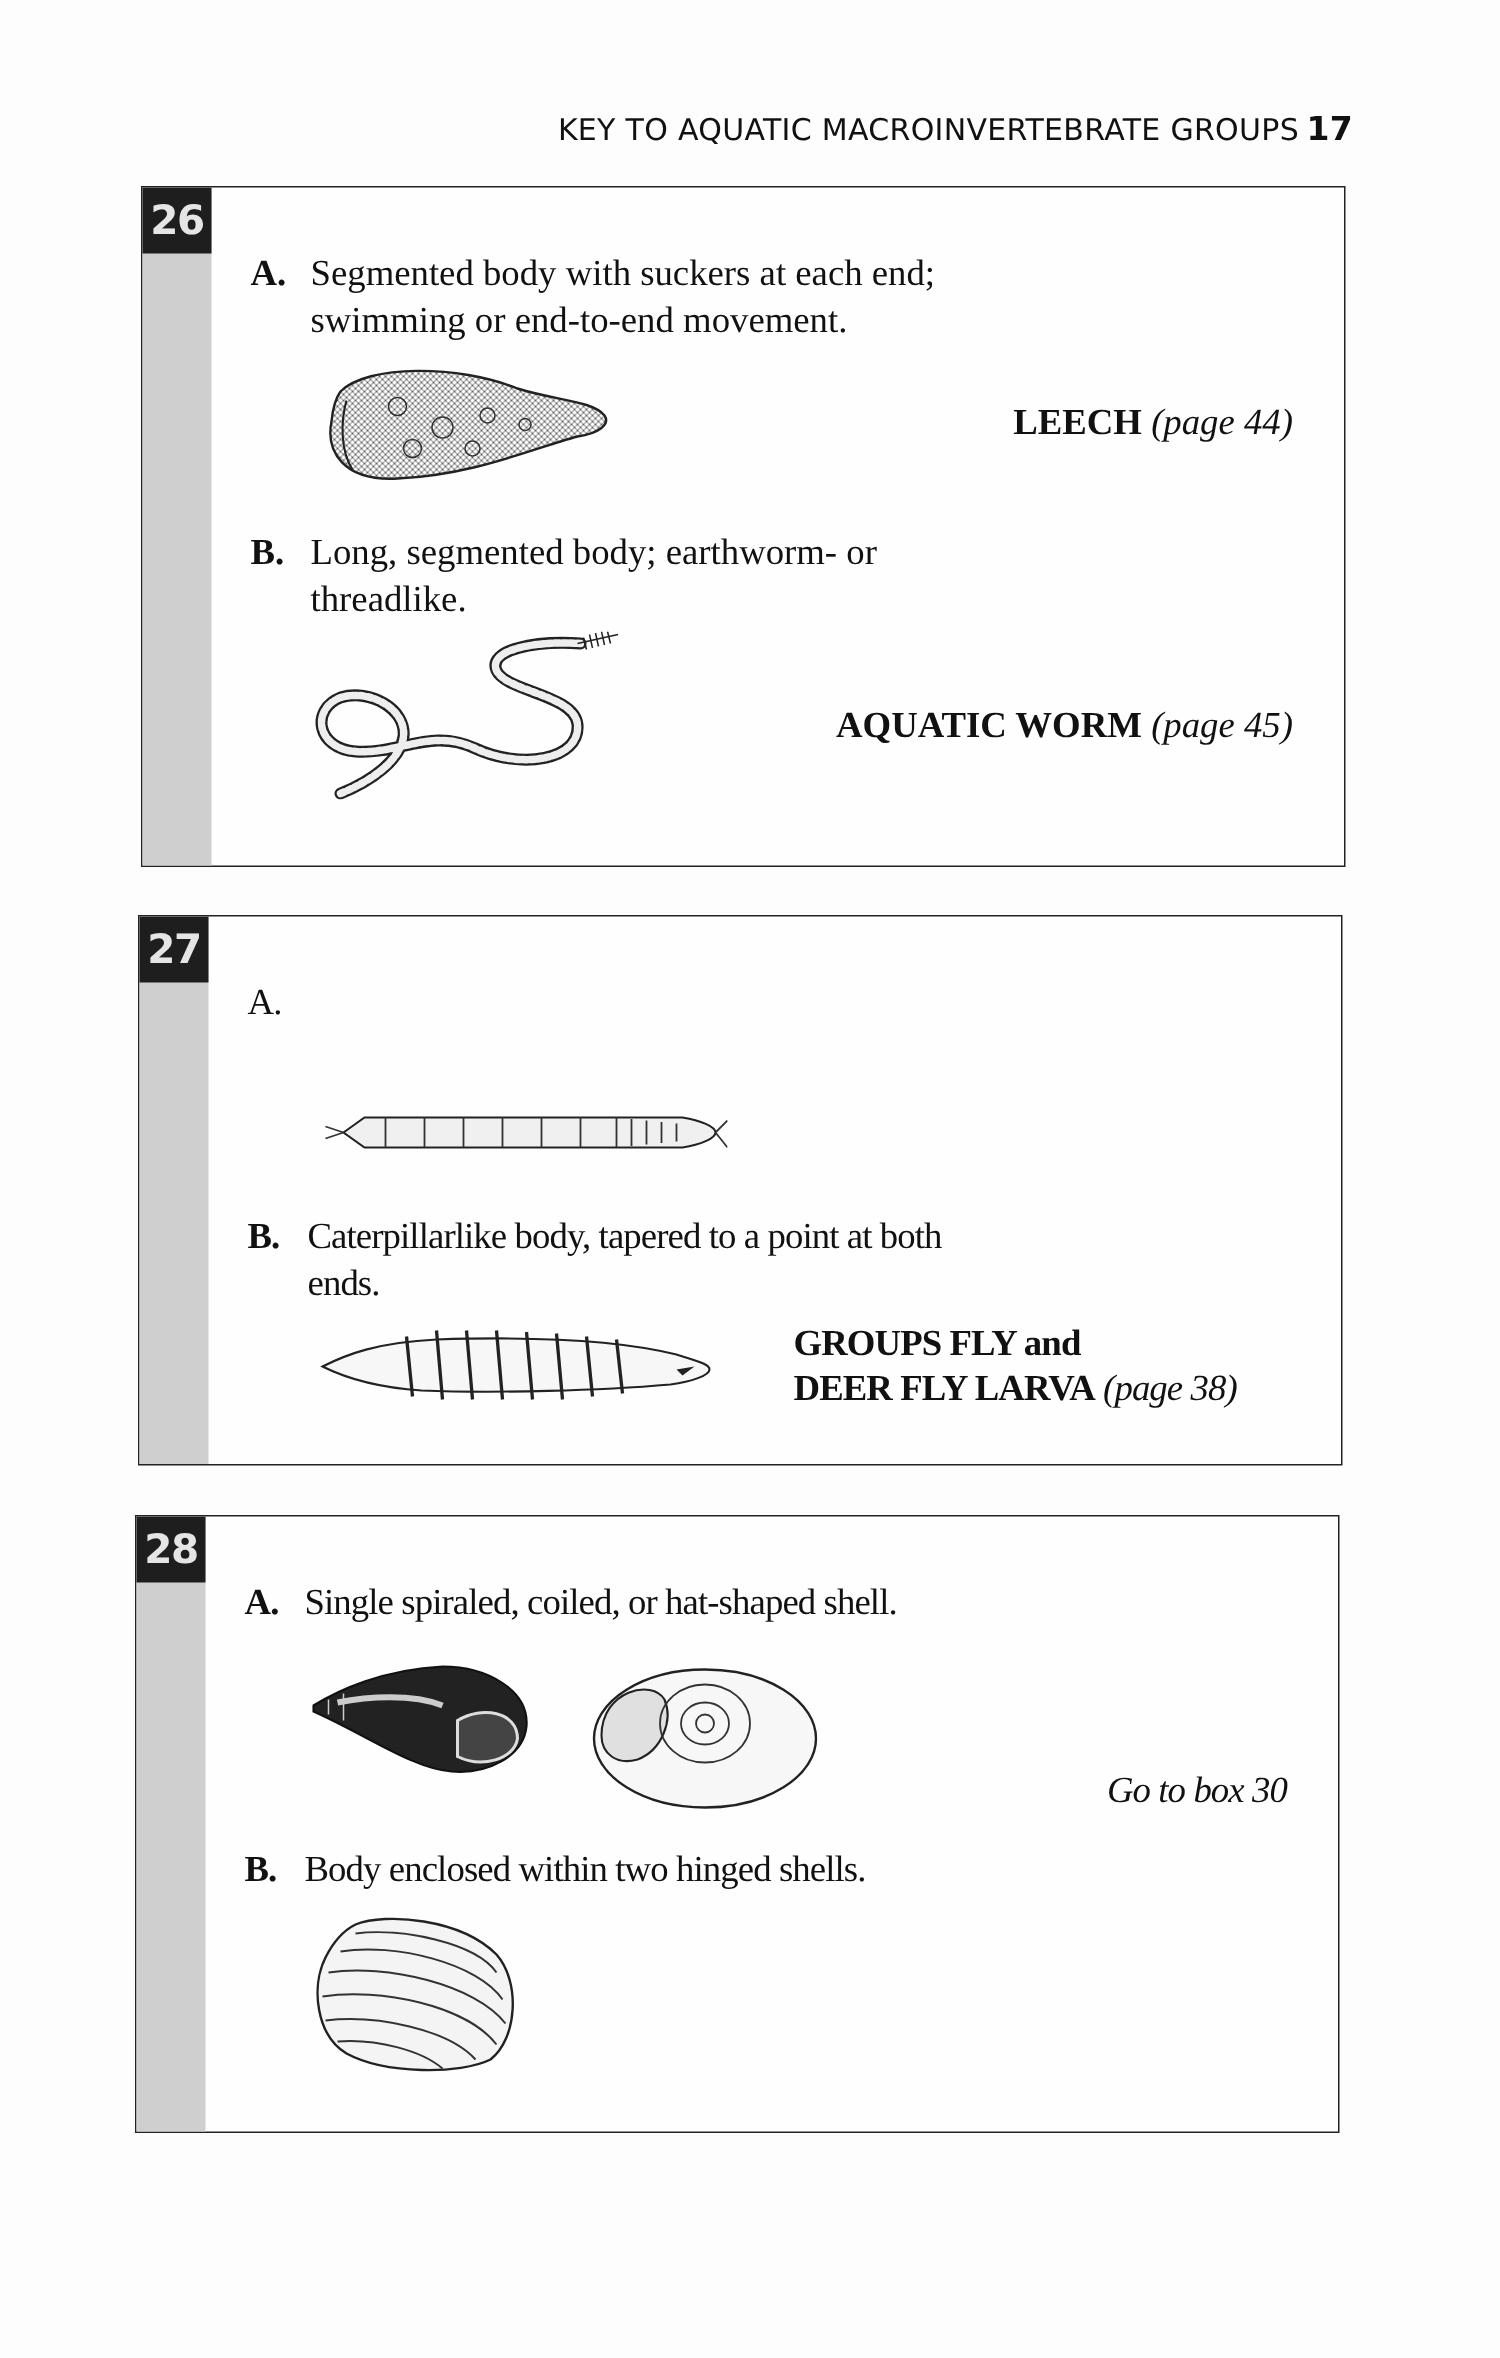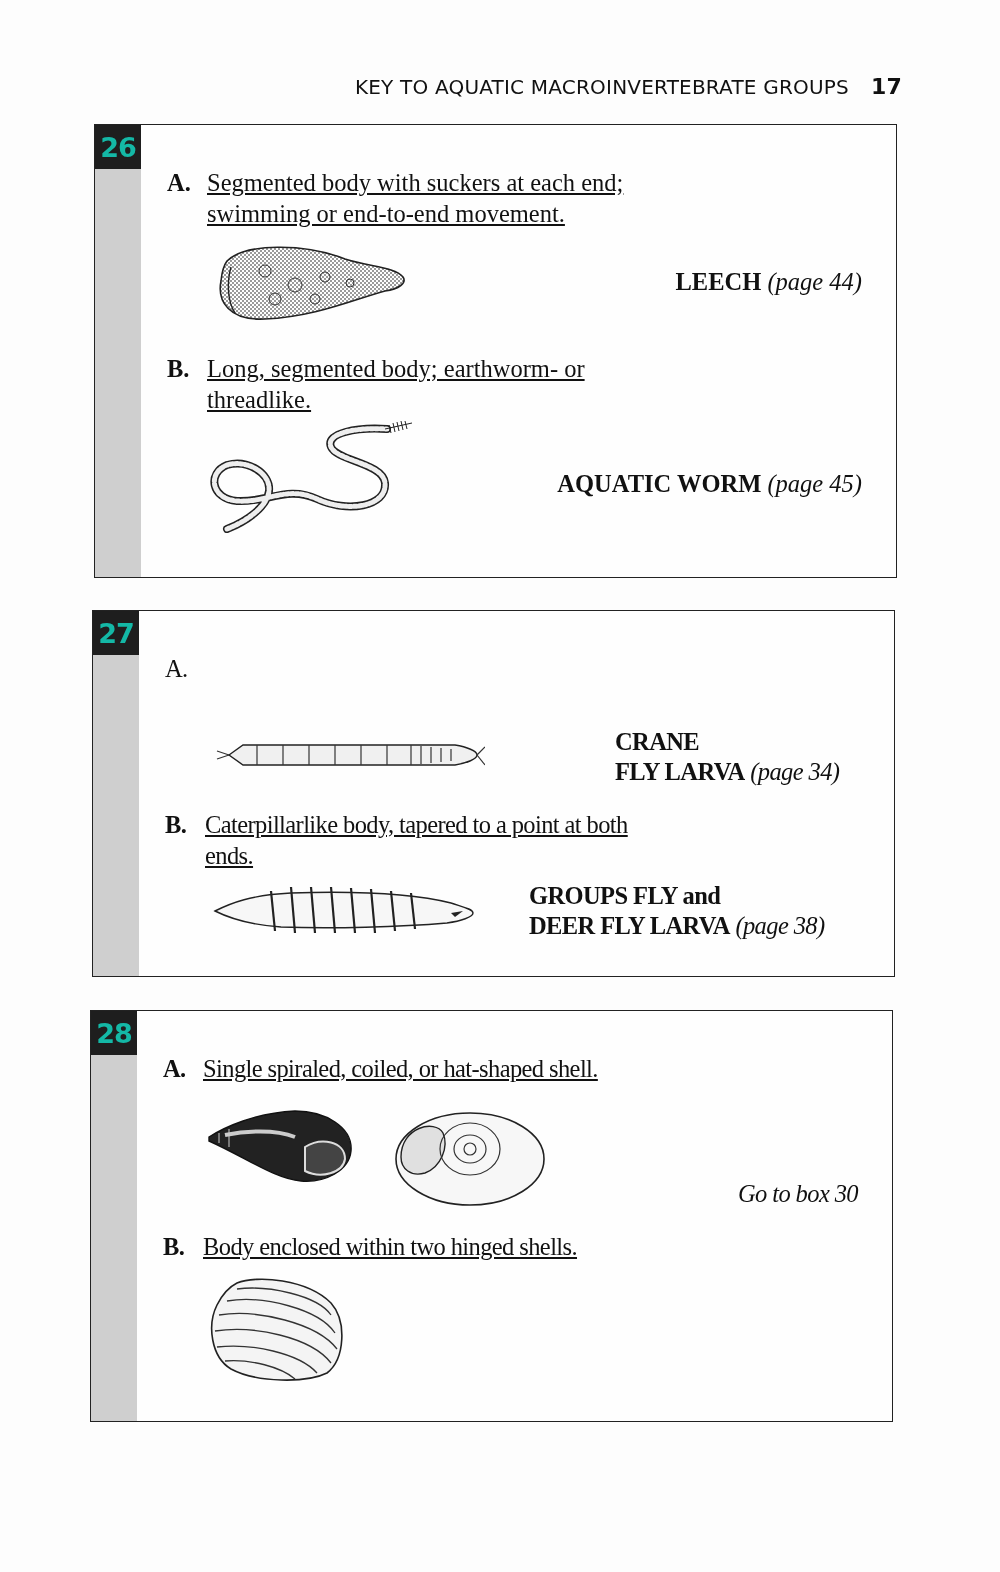--- a/index.html
+++ b/index.html
@@ -3,37 +3,37 @@
 <meta charset="utf-8">
 <style>
   html, body { margin: 0; padding: 0; }
   body {
     width: 1000px; height: 1572px; background: #fdfdfd; position: relative; overflow: hidden;
     font-family: "Liberation Serif", serif; color: #111;
   }
   .running-head {
     position: absolute; top: 74px; left: 336px; width: 566px;
     font-family: "DejaVu Sans", sans-serif; font-size: 20px; letter-spacing: 0.2px;
-    display: flex; justify-content: flex-end; align-items: baseline; gap: 22px;
+    display: flex; justify-content: flex-end; align-items: baseline; gap: 5px;
   }
   .running-head .pg { font-weight: bold; font-size: 22px; }
   .box {
     position: absolute; border: 1.5px solid #222; background: #fefefe;
   }
   .box .band {
     position: absolute; left: 0; top: 0; bottom: 0; width: 46px; background: #cfcfcf;
   }
   .box .num {
-    position: absolute; left: 0; top: 0; width: 46px; height: 44px; background: #1e1e1e; color: #14b8a6;
+    position: absolute; left: 0; top: 0; width: 46px; height: 44px; background: #1e1e1e; color: #e5e5e5;
     font-family: "DejaVu Sans", sans-serif; font-weight: bold; font-size: 27px;
     display: flex; align-items: center; justify-content: center; letter-spacing: -1px;
   }
   .choice { position: absolute; left: 72px; font-size: 24.5px; line-height: 31px; }
   .choice .letter { font-weight: bold; position: absolute; left: 0; }
-  .choice .text { display: block; padding-left: 40px; text-decoration: underline; }
+  .choice .text { display: block; padding-left: 40px; }
   .result { position: absolute; right: 34px; font-size: 24.5px; text-align: left; line-height: 30px; }
   .result b { font-weight: bold; }
   .result i { }
   .illus { position: absolute; }
   .condensed { font-family: "Liberation Serif", serif; letter-spacing: -0.6px; }
 </style>
 </head>
 <body>
 
 <div class="running-head">
@@ -115,25 +115,20 @@
         <line x1="206" y1="9" x2="206" y2="27"></line>
         <line x1="216" y1="10" x2="216" y2="26"></line>
       <line x1="226" y1="11" x2="226" y2="25"></line>
         <line x1="236" y1="12" x2="236" y2="24"></line>
       <line x1="2" y1="14" x2="14" y2="18"></line>
         <line x1="2" y1="22" x2="14" y2="18"></line>
         <line x1="262" y1="18" x2="270" y2="10"></line>
         <line x1="262" y1="18" x2="270" y2="28"></line>
     </g>
   </svg>
-  <div class="result condensed" style="top:116px; left:522px; right:auto;">
-    <b>CRANE</b><br>
-    <b>FLY LARVA</b>
-    <i>(page 34)</i>
-  </div>
 
   <div class="choice condensed" style="top:198px;">
     <span class="letter">B.</span>
     <span class="text">Caterpillarlike body, tapered to a point at both</span>
     <span class="text">ends.</span>
   </div>
   <svg class="illus" style="left:118px; top:272px;" width="265" height="56" viewBox="0 0 265 56">
     <path d="M4 28 C20 20, 40 12, 80 10 C140 8, 200 10, 240 20 C252 24, 262 26, 262 30 C262 34, 250 38, 236 40 C190 44, 120 46, 70 44 C40 42, 20 36, 4 28 Z" fill="#f7f7f7" stroke="#222" stroke-width="1.4"></path>
     <g stroke="#222" stroke-width="2.2">
       <line x1="60" y1="8" x2="64" y2="48"></line>

